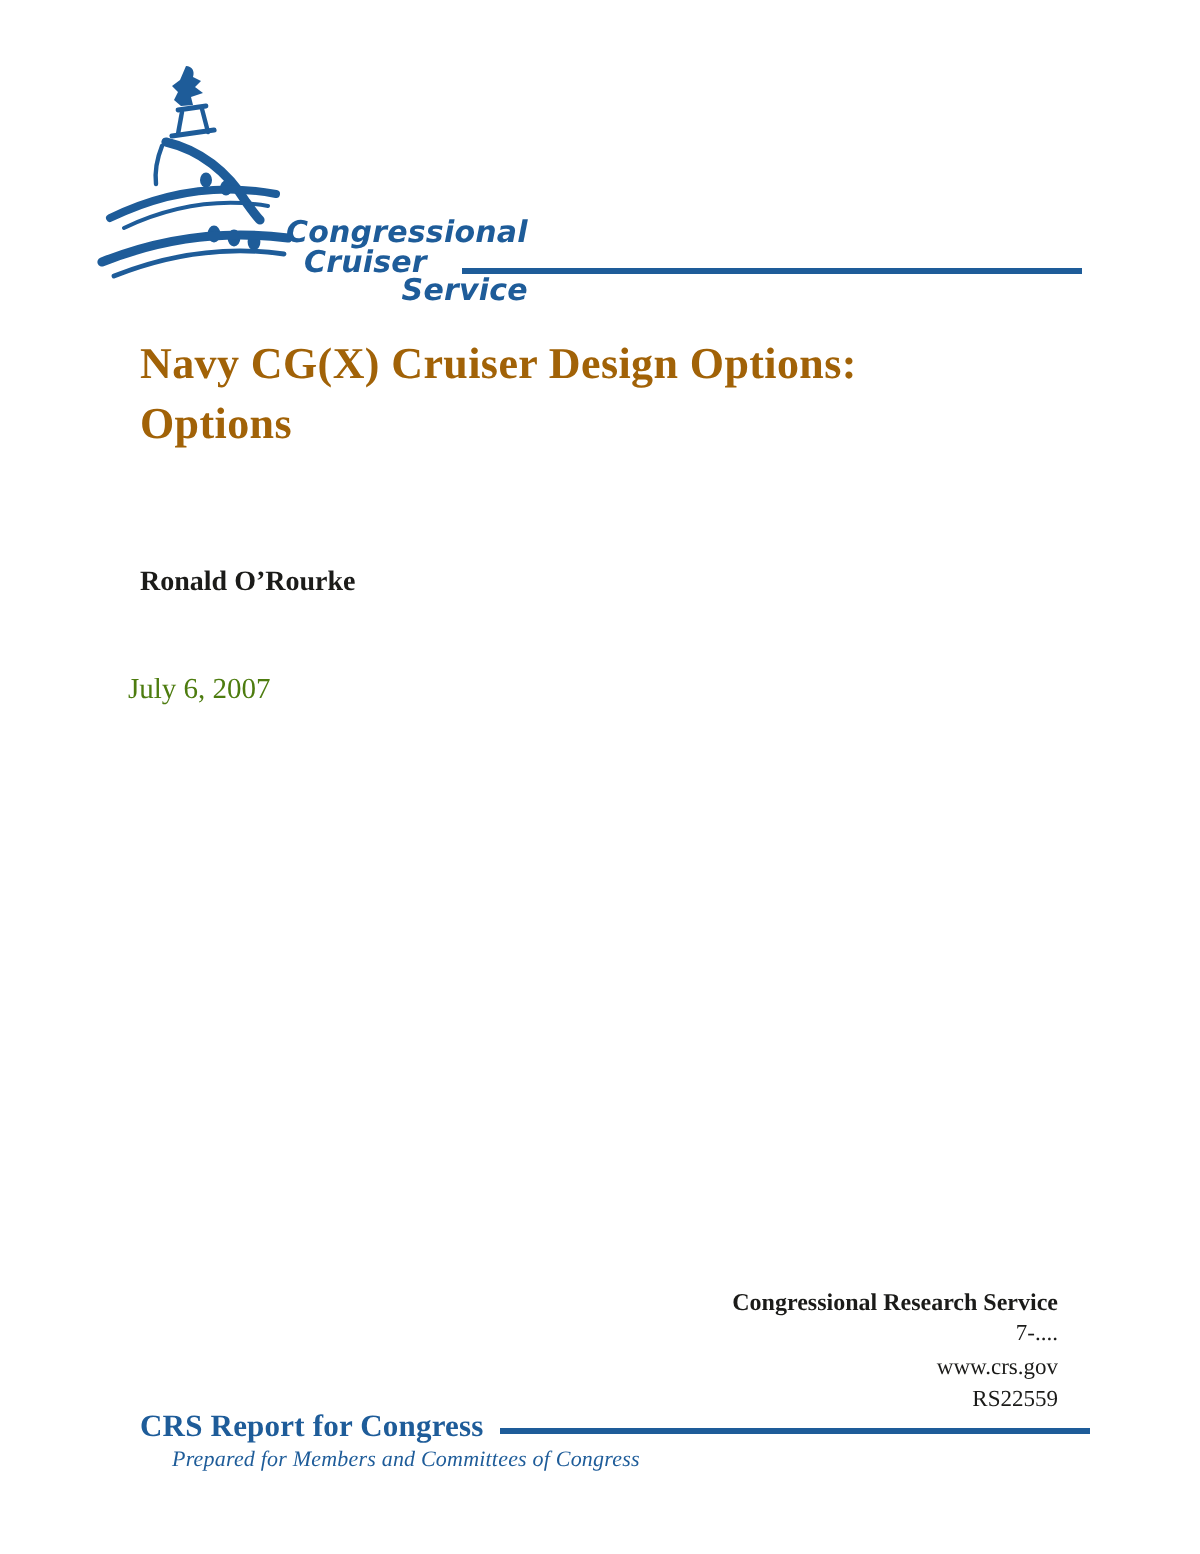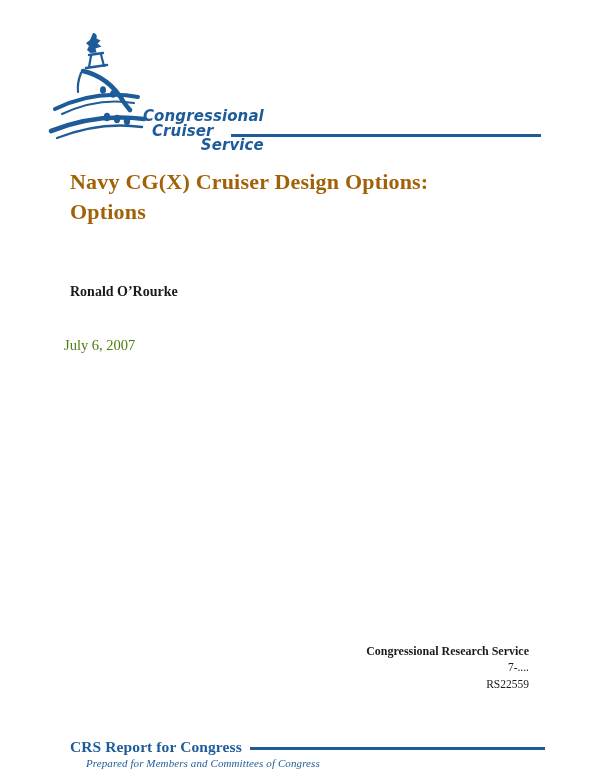--- a/index.html
+++ b/index.html
@@ -64,21 +64,21 @@
   .publisher {
     position: absolute; right: 71px; top: 643px;
     text-align: right;
     font-size: 11.5px; line-height: 16.3px;
     color: #1b1b19;
   }
   .publisher .org { font-weight: bold; font-size: 12px; margin-left: 26px; }
 
   
   .footer {
-    position: absolute; left: 70px; top: 738px;
+    position: absolute; left: 70px; top: 705px;
     width: 475px;
     color: #1e5c99;
   }
   .footer-row { display: flex; align-items: flex-start; }
   .footer .series {
     font-size: 15.5px; font-weight: bold;
     white-space: nowrap;
     letter-spacing: 0.1px;
   }
   .footer-rule {
@@ -139,20 +139,21 @@
 
   <div class="author">
     <div class="name">Ronald O’Rourke</div>
   </div>
 
   <div class="date">July 6, 2007</div>
 
   <div class="publisher">
     <div class="org">Congressional Research Service</div>
     <div>7-....</div>
+    <div>www.crs.gov</div>
     <div>RS22559</div>
   </div>
 
   <div class="footer">
     <div class="footer-row">
       <span class="series">CRS Report for Congress</span>
       <span class="footer-rule"></span>
     </div>
     <div class="tagline">Prepared for Members and Committees of Congress</div>
   </div>

